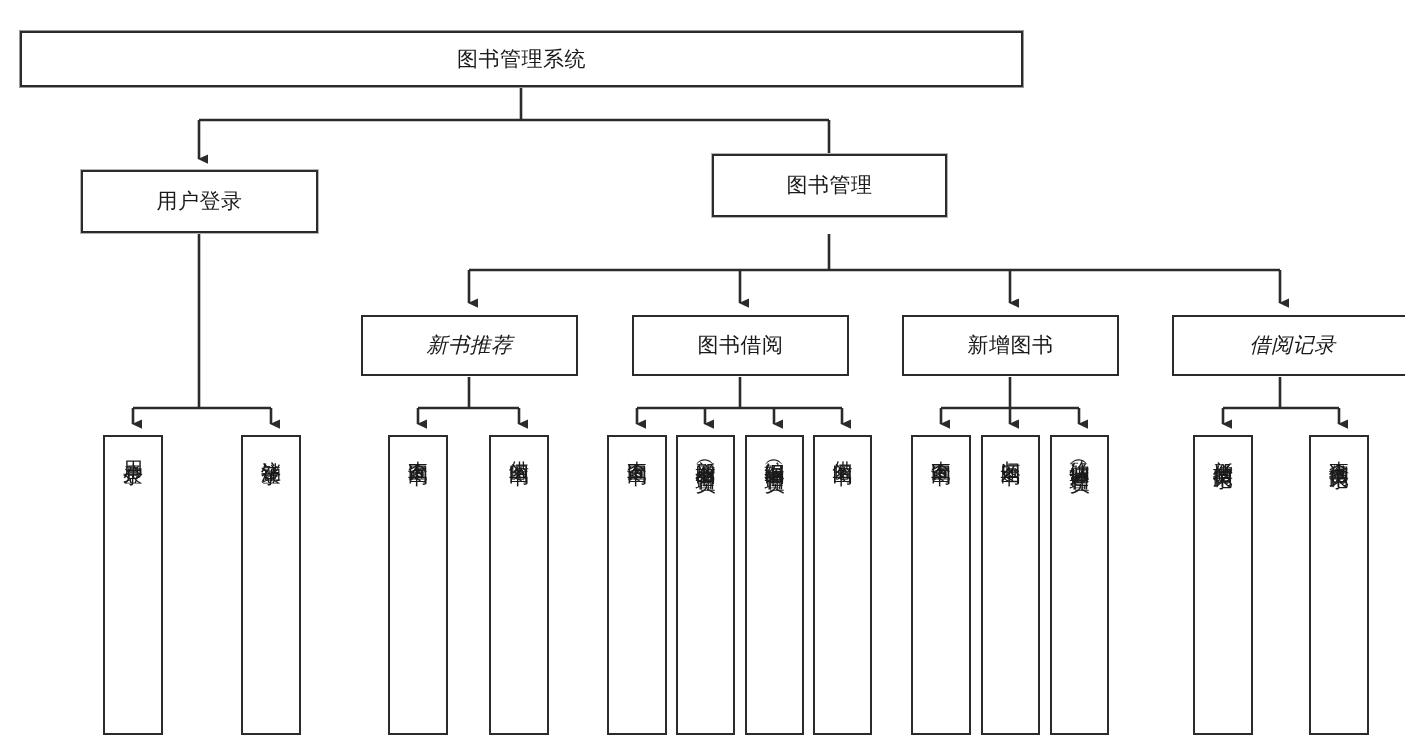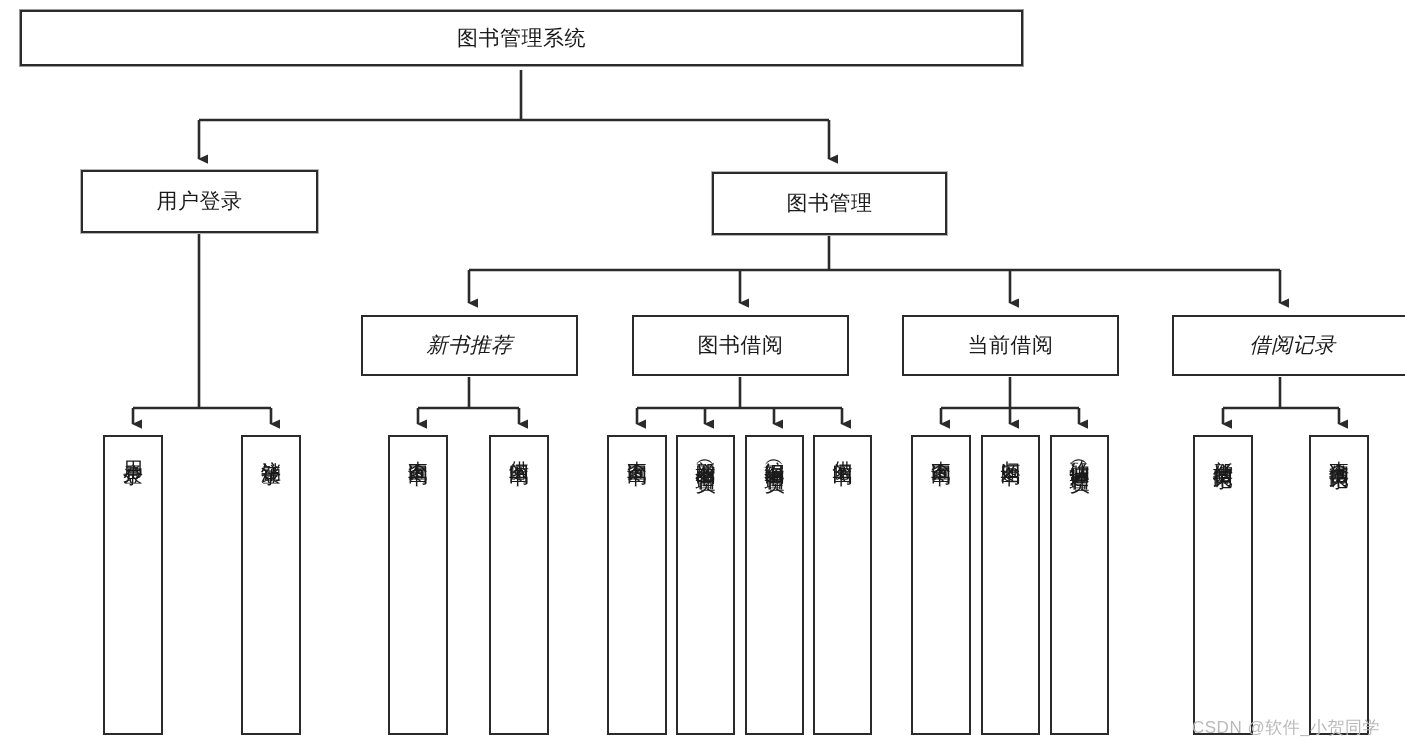--- a/index.html
+++ b/index.html
@@ -120,39 +120,39 @@
       <path d="M1010,408 L1010,424" marker-end="url(#arrow)"></path>
       <path d="M1079,408 L1079,424" marker-end="url(#arrow)"></path>
 
       <path d="M1280,377 L1280,408"></path>
       <path d="M1223,408 L1339,408"></path>
       <path d="M1223,408 L1223,424" marker-end="url(#arrow)"></path>
       <path d="M1339,408 L1339,424" marker-end="url(#arrow)"></path>
     </g>
   </svg>
 
-  <div class="node root" style="left:20px; top:10px; width:1003px; height:56px;">
+  <div class="node root" style="left:20px; top:31px; width:1003px; height:56px;">
     <span class="node-label">图书管理系统</span>
   </div>
 
   <div class="node l2" style="left:81px; top:170px; width:237px; height:63px;">
     <span class="node-label">用户登录</span>
   </div>
-  <div class="node l2" style="left:712px; top:172px; width:235px; height:63px;">
+  <div class="node l2" style="left:712px; top:154px; width:235px; height:63px;">
     <span class="node-label">图书管理</span>
   </div>
 
   <div class="node" style="left:361px; top:315px; width:217px; height:61px;font-style:italic;">
     <span class="node-label">新书推荐</span>
   </div>
   <div class="node" style="left:632px; top:315px; width:217px; height:61px;align-items:center;">
     <span class="node-label">图书借阅</span>
   </div>
   <div class="node" style="left:902px; top:315px; width:217px; height:61px;">
-    <span class="node-label">当前借阅</span>
+    <span class="node-label">新增图书</span>
   </div>
   <div class="node" style="left:1172px; top:315px; width:241px; height:61px;font-style:italic;">
     <span class="node-label">借阅记录</span>
   </div>
 
   <div class="node leaf" style="left:103px; top:435px; width:60px; height:300px;">
     <span class="node-label">用户登录</span>
   </div>
   <div class="node leaf" style="left:241px; top:435px; width:60px; height:300px;">
     <span class="node-label">注销登录</span>
@@ -188,15 +188,14 @@
     <span class="node-label">确认归还（管理员）</span>
   </div>
 
   <div class="node leaf" style="left:1193px; top:435px; width:60px; height:300px;">
     <span class="node-label">新增借阅记录</span>
   </div>
   <div class="node leaf" style="left:1309px; top:435px; width:60px; height:300px;">
     <span class="node-label">查询借阅记录</span>
   </div>
 
-  <div class="watermark" style="left:1192px; top:716px;">CSDN @软件_小贺同学</div>
 
 </div>
 
 </body></html>

